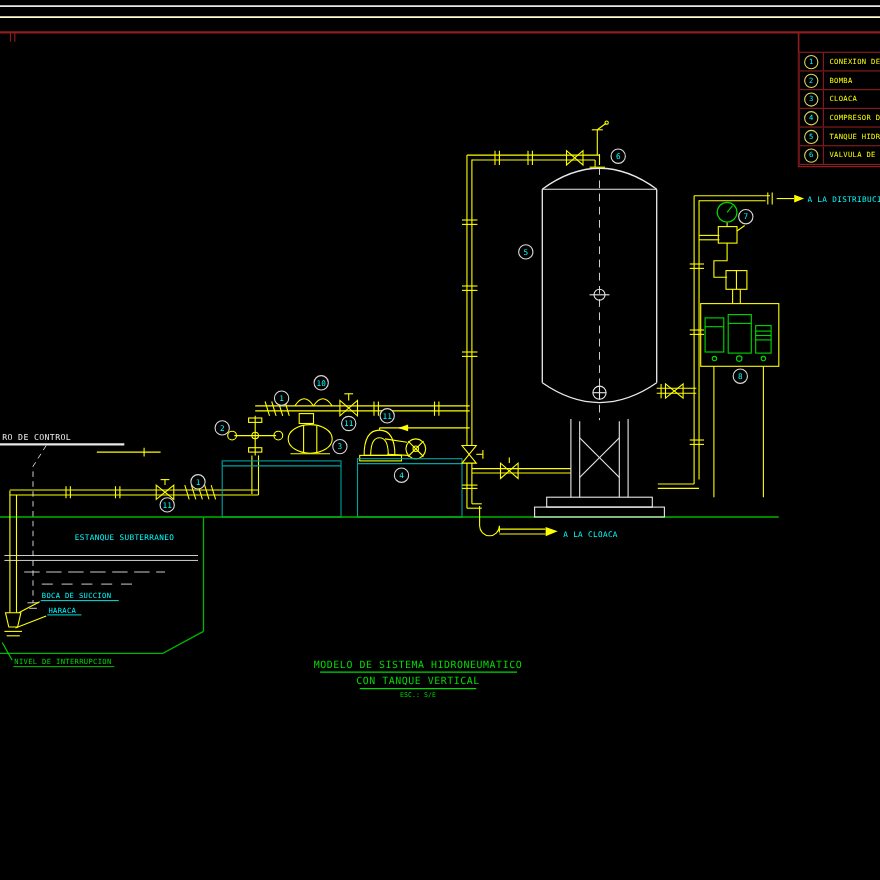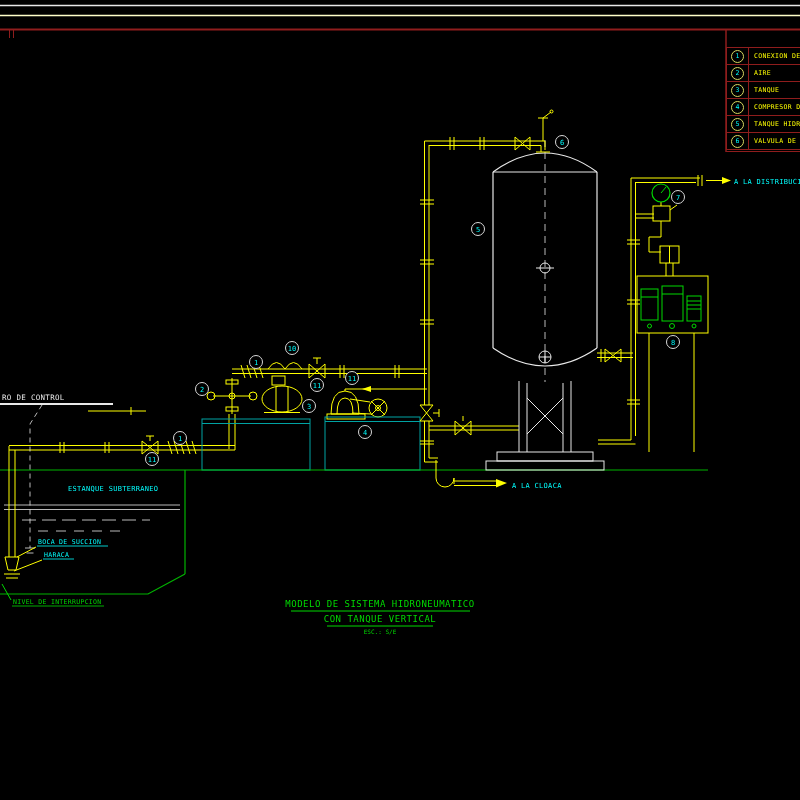--- a/index.html
+++ b/index.html
@@ -385,27 +385,27 @@
       <div class="legend-row">
         <div class="legend-num">
           <div class="num-circle">1</div>
         </div>
         <div class="legend-label">CONEXION DE GOMA</div>
       </div>
       <div class="legend-row">
         <div class="legend-num">
           <div class="num-circle">2</div>
         </div>
-        <div class="legend-label">AIRE</div>
+        <div class="legend-label">BOMBA</div>
       </div>
       <div class="legend-row">
         <div class="legend-num">
           <div class="num-circle">3</div>
         </div>
-        <div class="legend-label">TANQUE</div>
+        <div class="legend-label">CLOACA</div>
       </div>
       <div class="legend-row">
         <div class="legend-num">
           <div class="num-circle">4</div>
         </div>
         <div class="legend-label">COMPRESOR DE AIRE</div>
       </div>
       <div class="legend-row">
         <div class="legend-num">
           <div class="num-circle">5</div>

